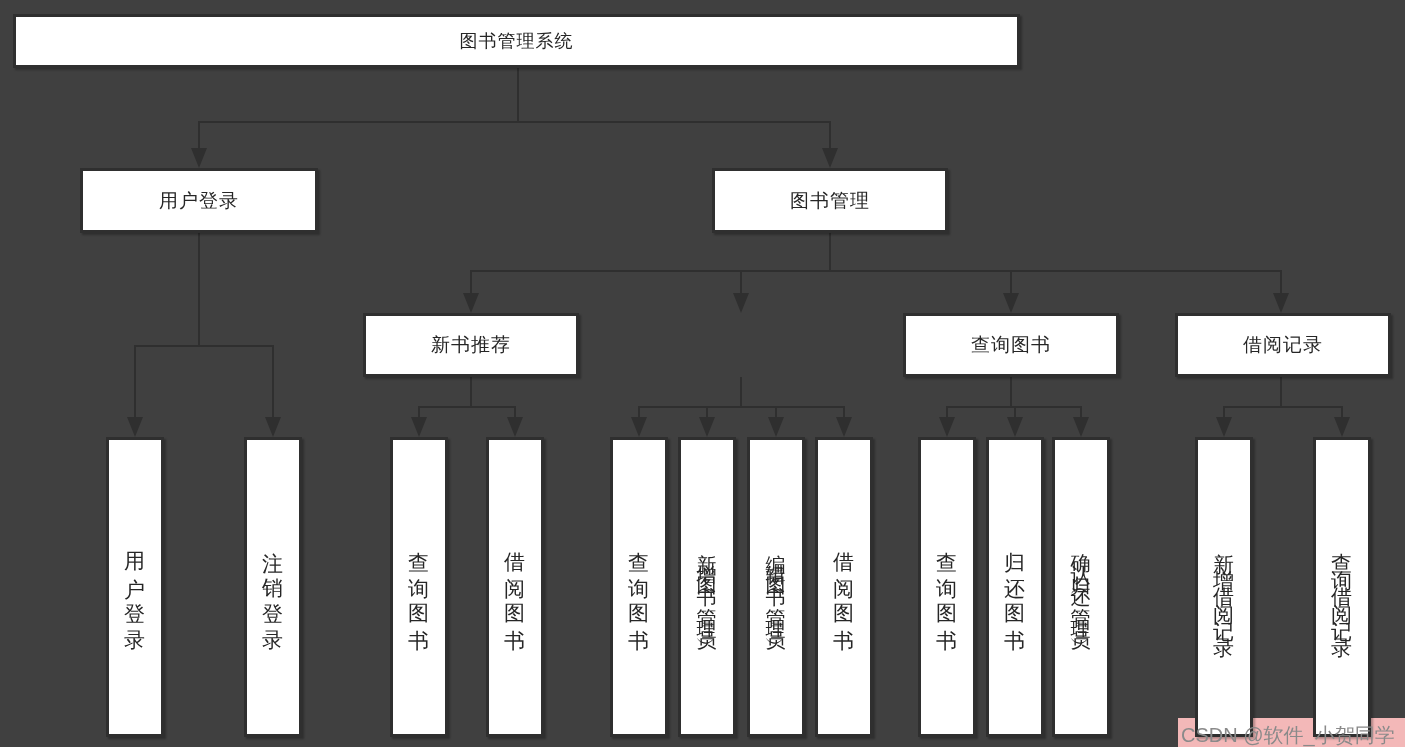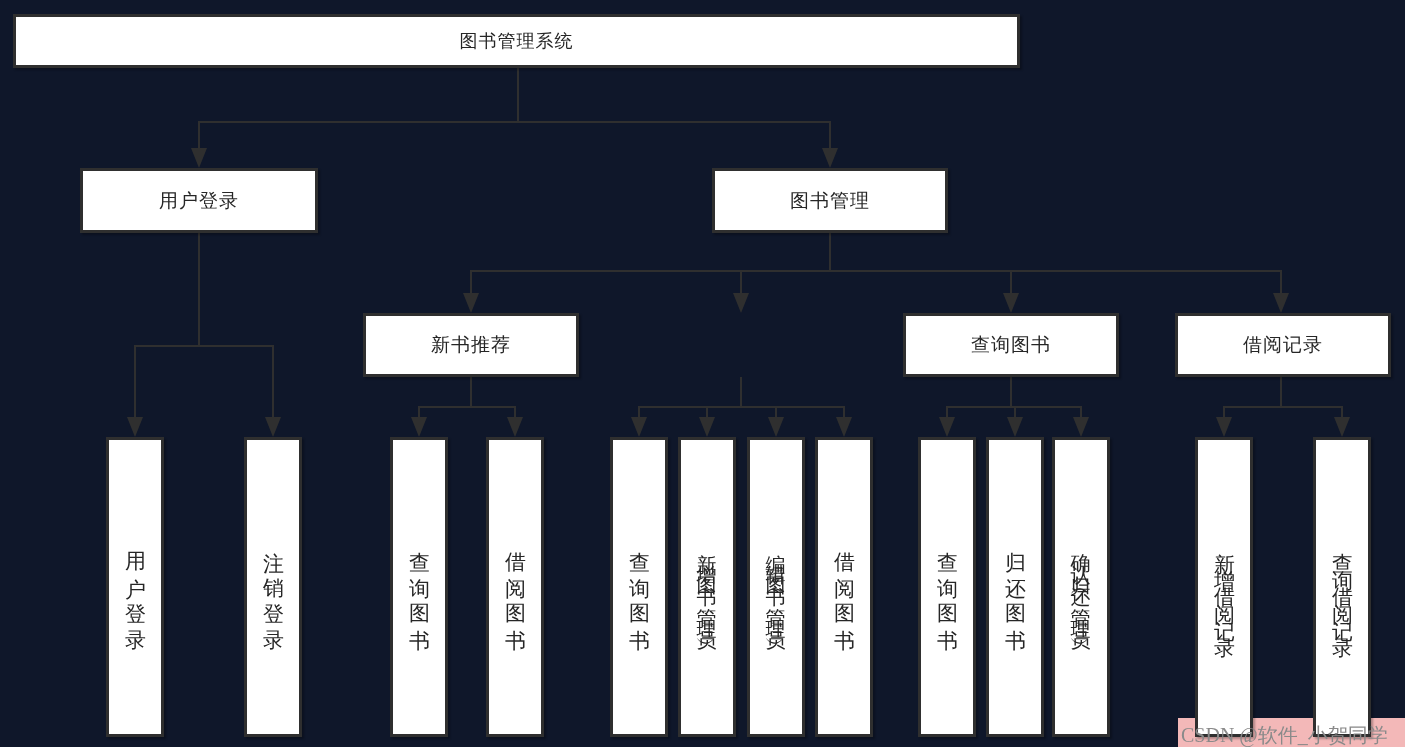--- a/index.html
+++ b/index.html
@@ -1,18 +1,18 @@
 <!DOCTYPE html>
 <html><head>
 <meta charset="utf-8">
 <style>
   html,body{margin:0;padding:0;background:#fff;}
   .canvas{
-    position:relative;width:1405px;height:747px;background:#0f172a;overflow:hidden;
-    font-family:Liberation Serif, serif;color:#262626;
+    position:relative;width:1405px;height:747px;background:#404040;overflow:hidden;
+    font-family:Liberation Sans, sans-serif;color:#262626;
   }
   
   .node{
     position:absolute;box-sizing:border-box;background:#fff;
     border:3px solid #2f2f2f;box-shadow:2px 2px 2px rgba(0,0,0,0.28);
     display:flex;align-items:center;justify-content:center;z-index:2;
   }
   .node.root{left:13px;top:14px;width:1007px;height:54px;font-size:18px;letter-spacing:1px;}
   .node.lvl2{top:168px;height:65px;font-size:19px;letter-spacing:1px;}
   .node.lvl3{top:313px;width:216px;height:64px;font-size:19px;letter-spacing:1px;}

